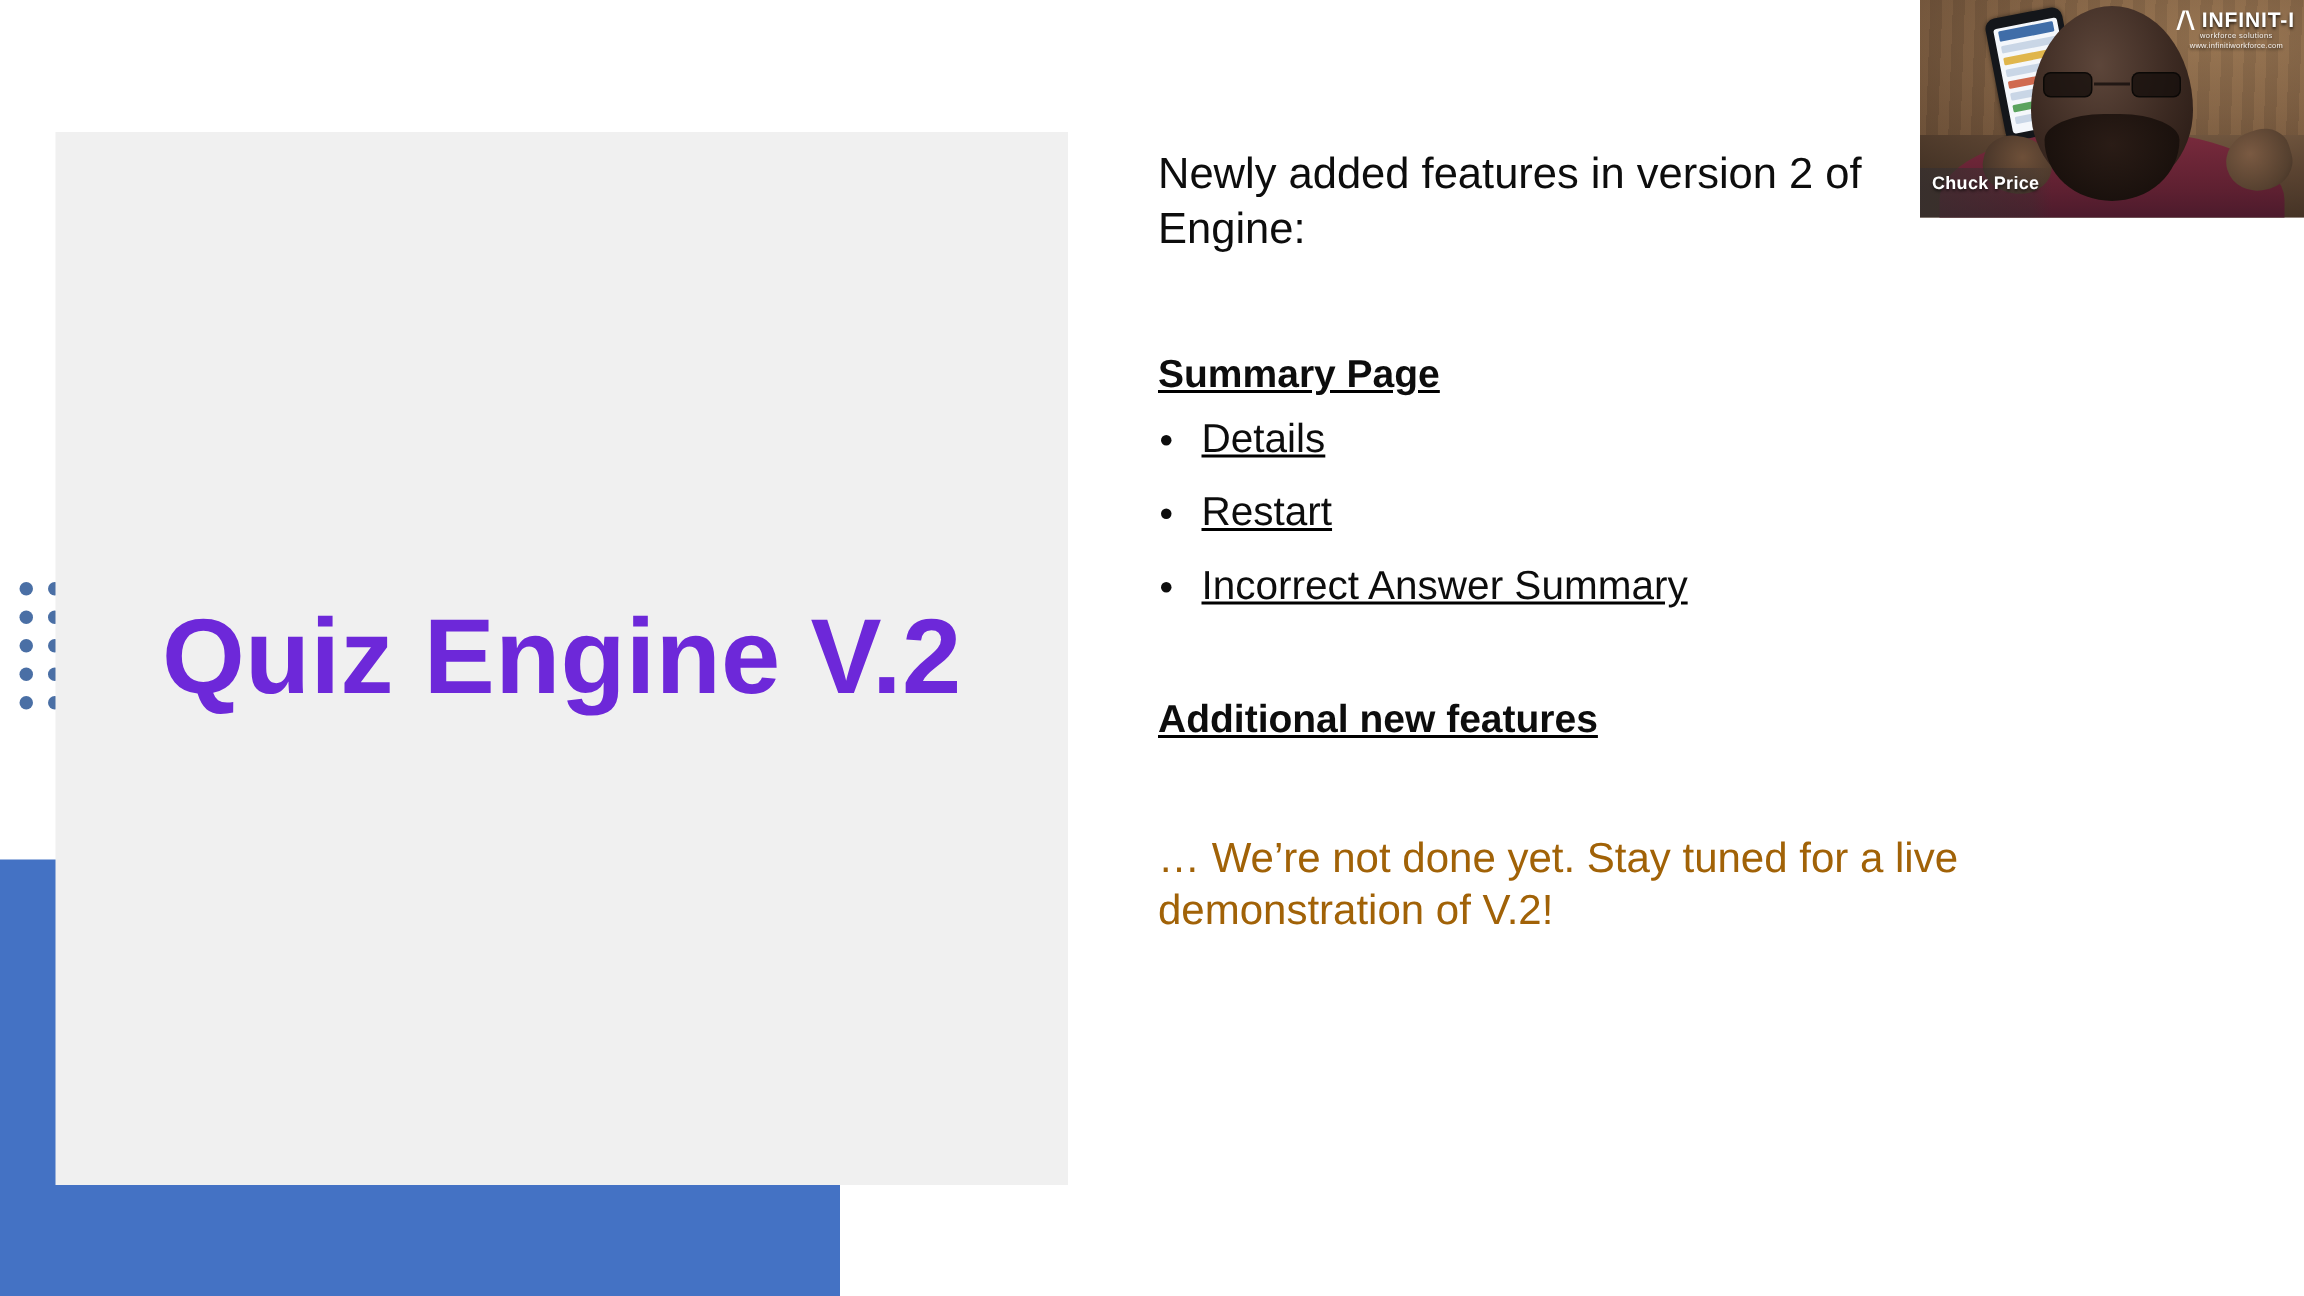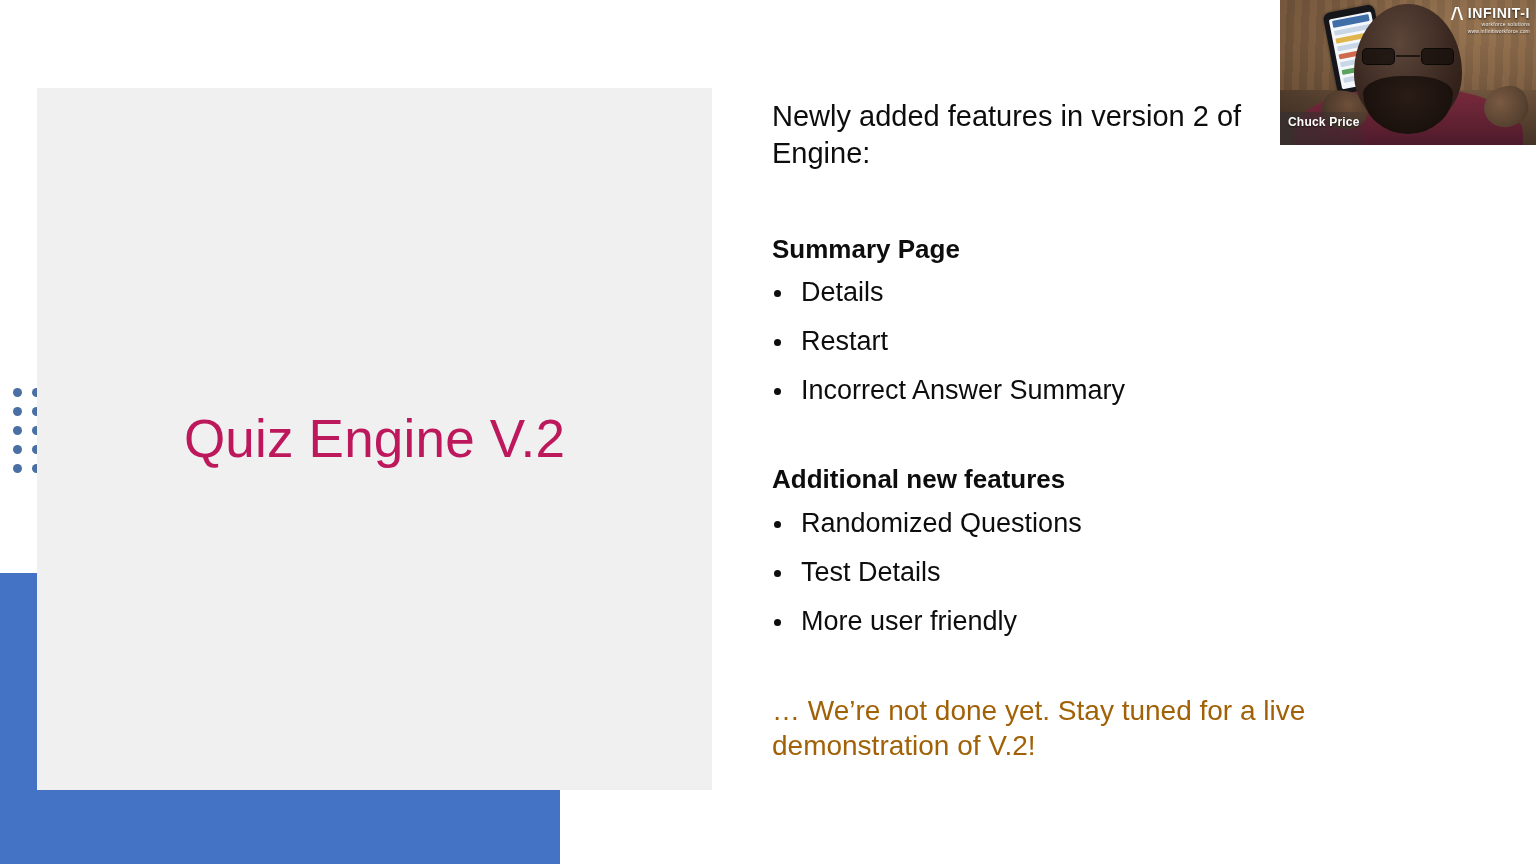--- a/index.html
+++ b/index.html
@@ -38,23 +38,23 @@
     left: 37px;
     top: 88px;
     width: 675px;
     height: 702px;
     background: #f0f0f0;
     display: flex;
     align-items: center;
     justify-content: center;
   }
   .title-panel-text {
-    font-size: 53px;
-    font-weight: 400;
-    color: #be185d;
+    font-size: 71px;
+    font-weight: 700;
+    color: #6d28d9;
     letter-spacing: 0.2px;
     line-height: 1.1;
     white-space: nowrap;
   }
 
   
   .dot-grid {
     position: absolute;
     left: 8px;
     top: 383px;
@@ -81,20 +81,21 @@
   .content-intro {
     font-size: 29px;
     color: #0d0d0d;
     line-height: 1.28;
     margin: 0;
     max-width: 490px;
   }
 
   .section-block {
     margin-top: 62px;
+    text-decoration: underline;
   }
   .section-block.second {
     margin-top: 60px;
   }
   .section-heading {
     font-size: 26px;
     font-weight: bold;
     color: #0d0d0d;
     margin: 0 0 14px 0;
     line-height: 1.2;
@@ -278,21 +279,21 @@
   .spk-phone-screen .bar.accent-a { background: #e0b64c; }
   .spk-phone-screen .bar.accent-b { background: #d06a4f; }
   .spk-phone-screen .bar.accent-c { background: #5aa35e; }
   .spk-phone-screen .bar.head { background: #3f6da8; height: 7px; margin-top: 2px; }
 
   
   .video-logo {
     position: absolute;
     right: 6px;
     top: 6px;
-    text-align: right;
+    text-align: center;
     color: #ffffff;
     text-shadow: 0 1px 2px rgba(0,0,0,0.75);
     line-height: 1;
   }
   .video-logo-main {
     display: flex;
     align-items: center;
     justify-content: flex-end;
     gap: 3px;
     font-size: 14px;
@@ -402,34 +403,20 @@
         </li>
         <li>
           <span class="bullet-dot"></span>
           <span>Incorrect Answer Summary</span>
         </li>
       </ul>
     </div>
 
     <div class="section-block second">
       <div class="section-heading">Additional new features</div>
-      <ul class="feature-list">
-        <li>
-          <span class="bullet-dot"></span>
-          <span>Randomized Questions</span>
-        </li>
-        <li>
-          <span class="bullet-dot"></span>
-          <span>Test Details</span>
-        </li>
-        <li>
-          <span class="bullet-dot"></span>
-          <span>More user friendly</span>
-        </li>
-      </ul>
     </div>
 
     <p class="content-outro">… We’re not done yet. Stay tuned for a live demonstration of V.2!</p>
   </div>
 
   <div class="video-overlay">
     <div class="video-bg"></div>
     <div class="video-bg-wood"></div>
 
     <div class="spk-phone">

